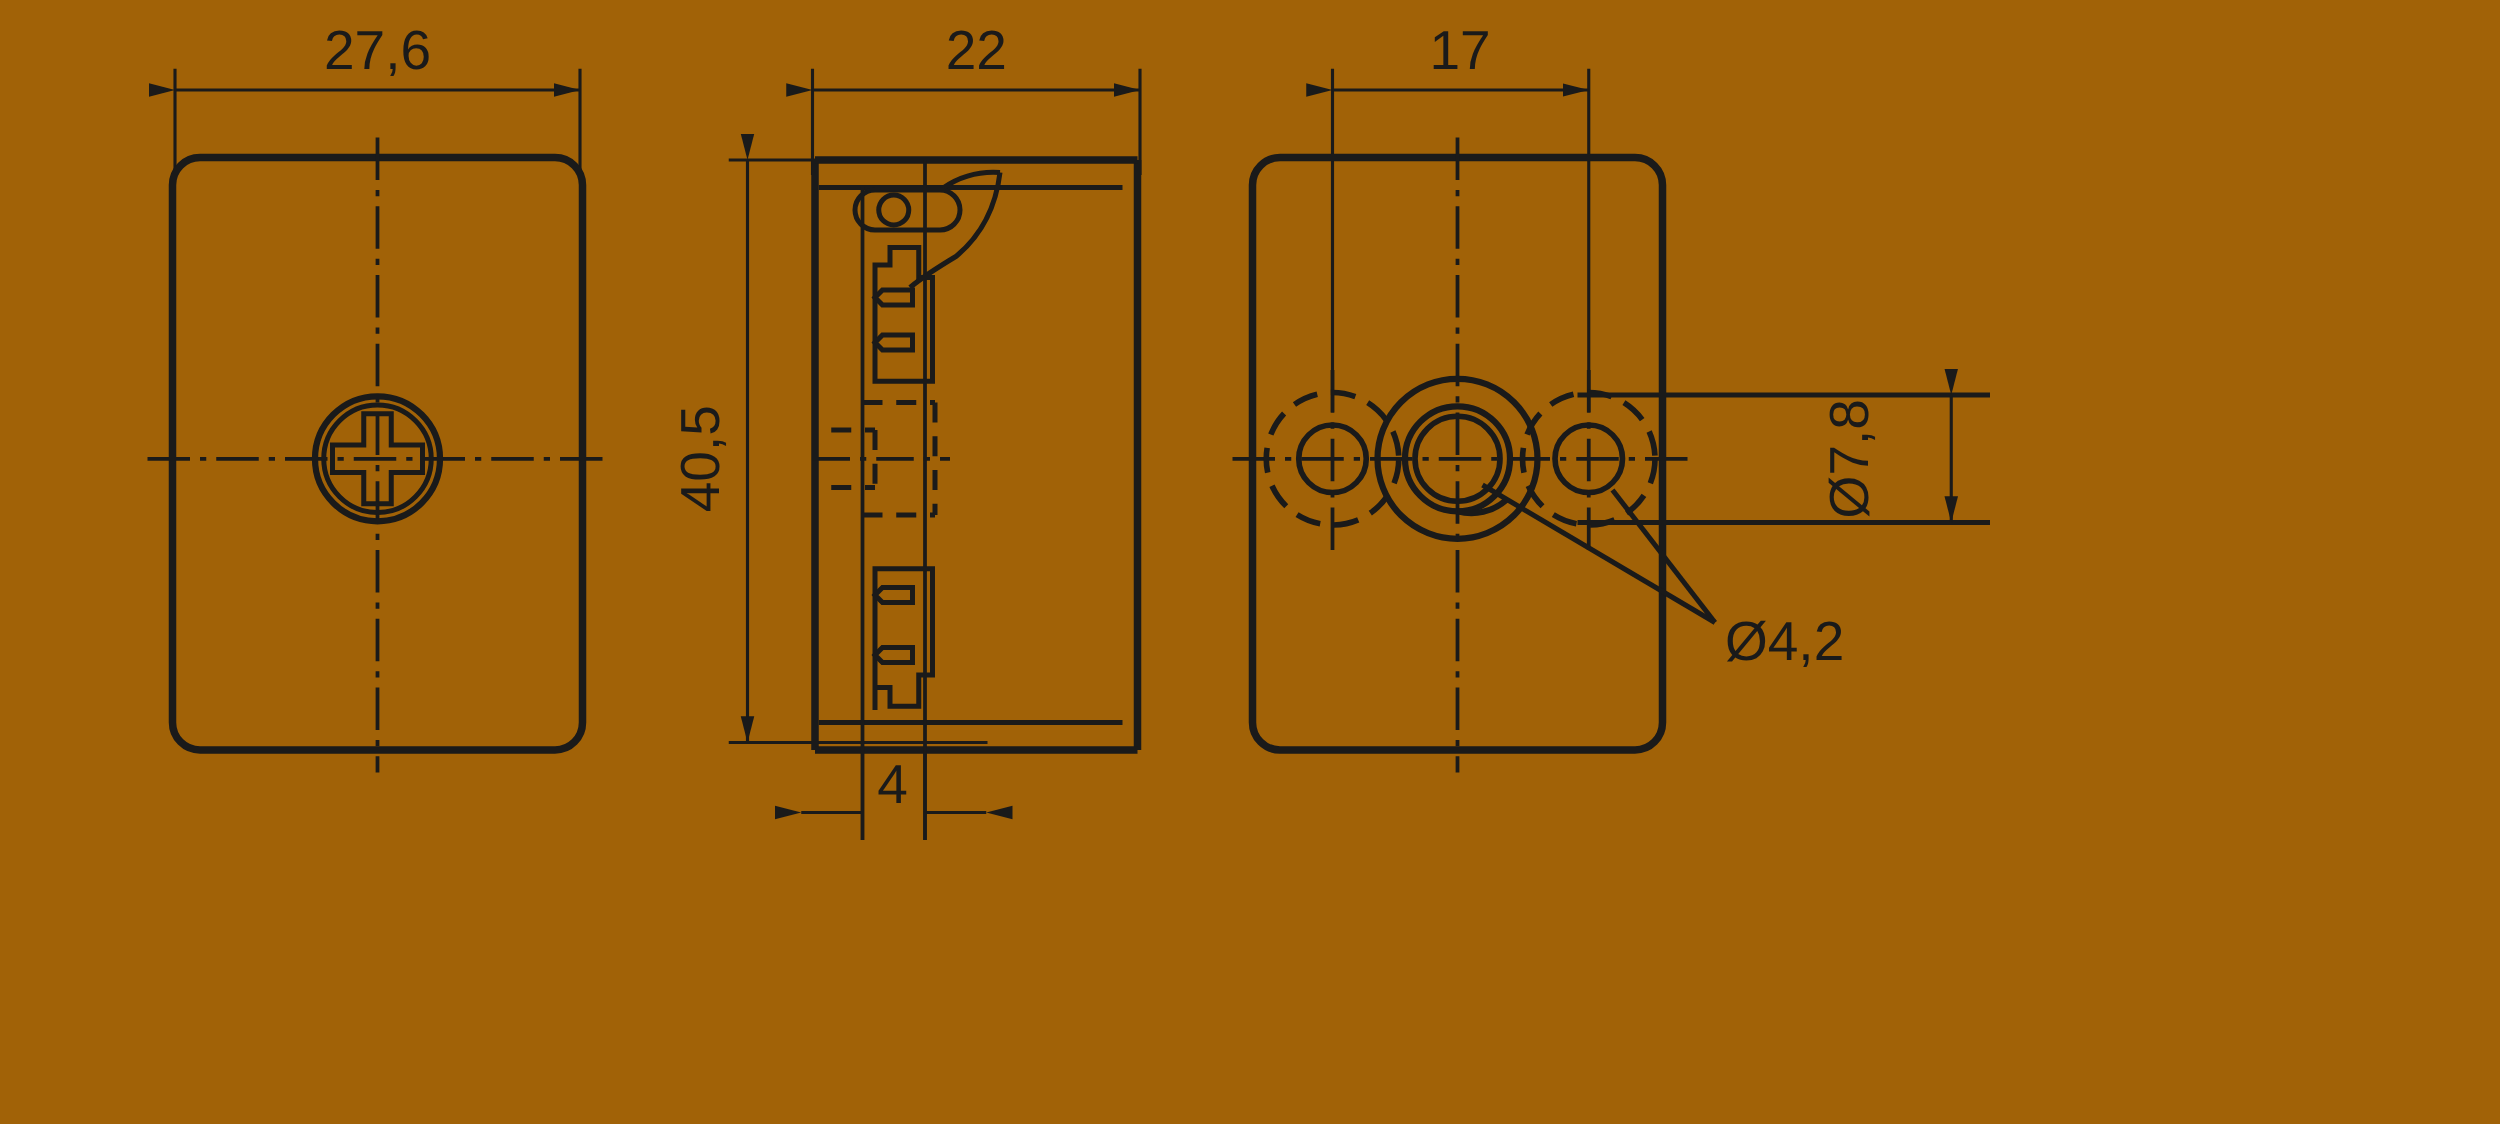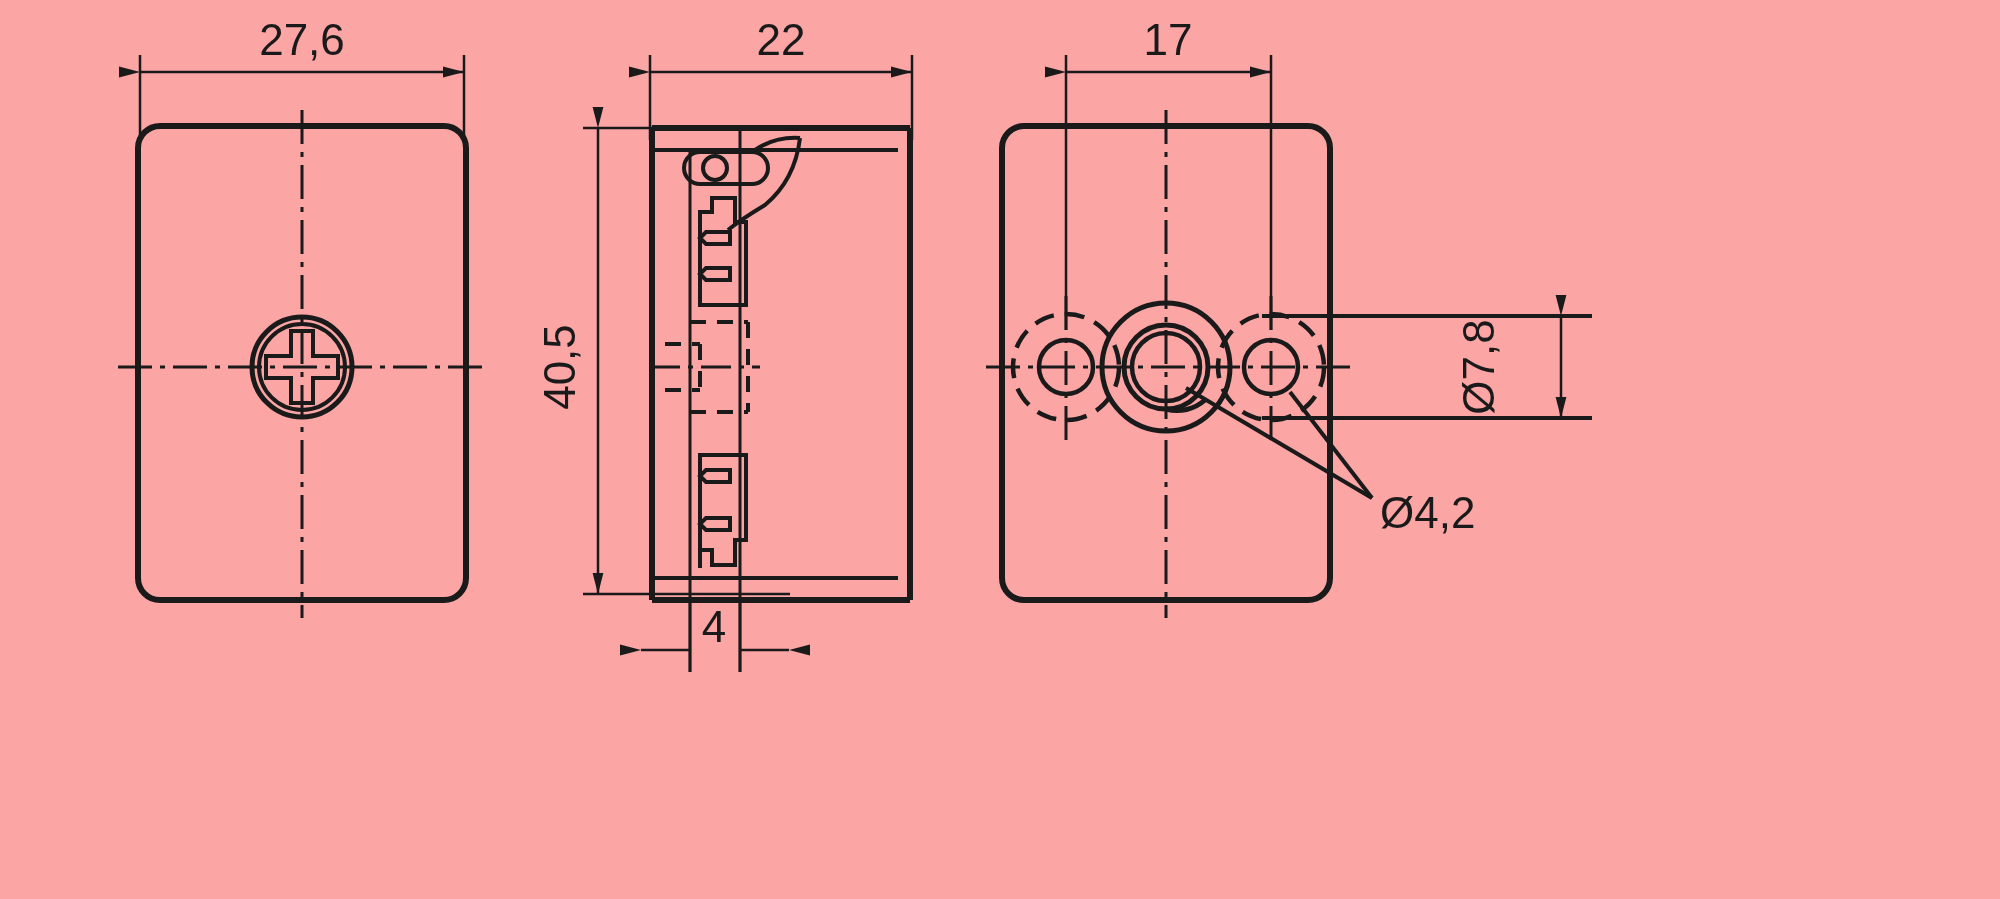--- a/index.html
+++ b/index.html
@@ -7,21 +7,21 @@
     padding: 0;
     background: #ffffff;
   }
   body {
     font-family: "Liberation Sans", sans-serif;
   }
   #stage {
     position: relative;
     width: 2000px;
     height: 899px;
-    background: #fca5a5;
+    background: #a16207;
     overflow: hidden;
   }
   #drawing {
     position: absolute;
     left: 0;
     top: 0;
     width: 2000px;
     height: 899px;
   }
   .dim-text {

